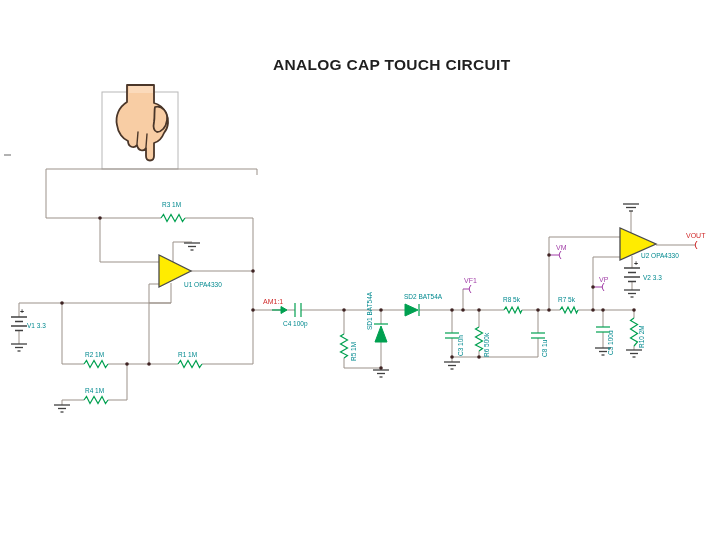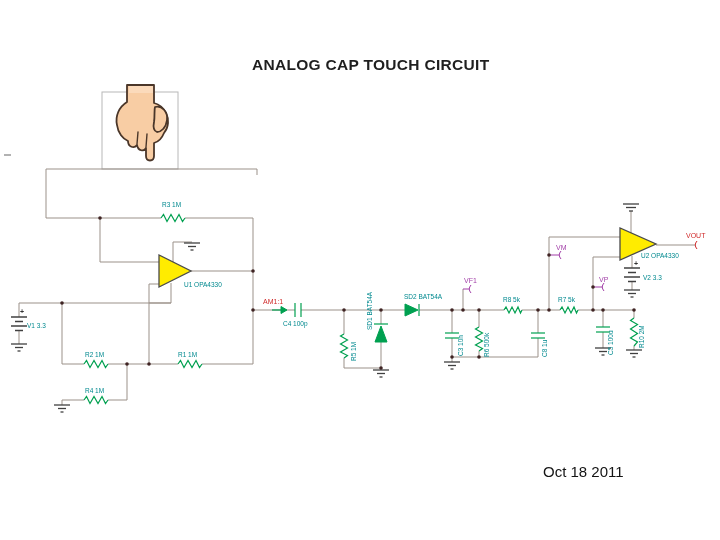--- a/index.html
+++ b/index.html
@@ -1,21 +1,21 @@
 <!DOCTYPE html>
 <html><head>
 <meta charset="utf-8">
 <style>
   html,body{margin:0;padding:0;}
   body{
     width:720px;height:540px;background:#ffffff;position:relative;
     font-family:"Liberation Sans",sans-serif;overflow:hidden;
   }
   .title{
-    position:absolute;left:252px;top:56px;font-size:15.5px;font-weight:600;
+    position:absolute;left:273px;top:56px;font-size:15.5px;font-weight:600;
     letter-spacing:.3px;color:#1f1f1f;white-space:nowrap;
   }
   .author-block{
     position:absolute;left:543px;top:461px;font-size:15px;line-height:21px;
     color:#141414;font-weight:500;
   }
   svg.schematic{position:absolute;left:0;top:0;}
   .wire{stroke:#9b9189;stroke-width:1;fill:none;}
   .platewire{stroke:#b8b8b8;stroke-width:1;fill:none;}
   .comp{stroke:#00a050;stroke-width:1.2;fill:none;}
@@ -32,21 +32,20 @@
   .prober{stroke:#d02a2a;stroke-width:1;fill:none;}
   .hand{fill:#f8cda4;stroke:#4a3629;stroke-width:1.8;stroke-linejoin:round;}
   .handline{fill:none;stroke:#4a3629;stroke-width:1.4;stroke-linecap:round;}
 </style>
 </head>
 <body>
 
 <div class="title">ANALOG CAP TOUCH CIRCUIT</div>
 
 <div class="author-block">
-  <div>Oct 18 2011</div>
 </div>
 
 <svg class="schematic" width="720" height="540" viewBox="0 0 720 540">
 
   <line x1="4" y1="155" x2="11" y2="155" stroke="#999" stroke-width="1.5"></line>
 
   <rect x="102" y="92" width="76" height="77" class="platewire"></rect>
 
   <g>
 

